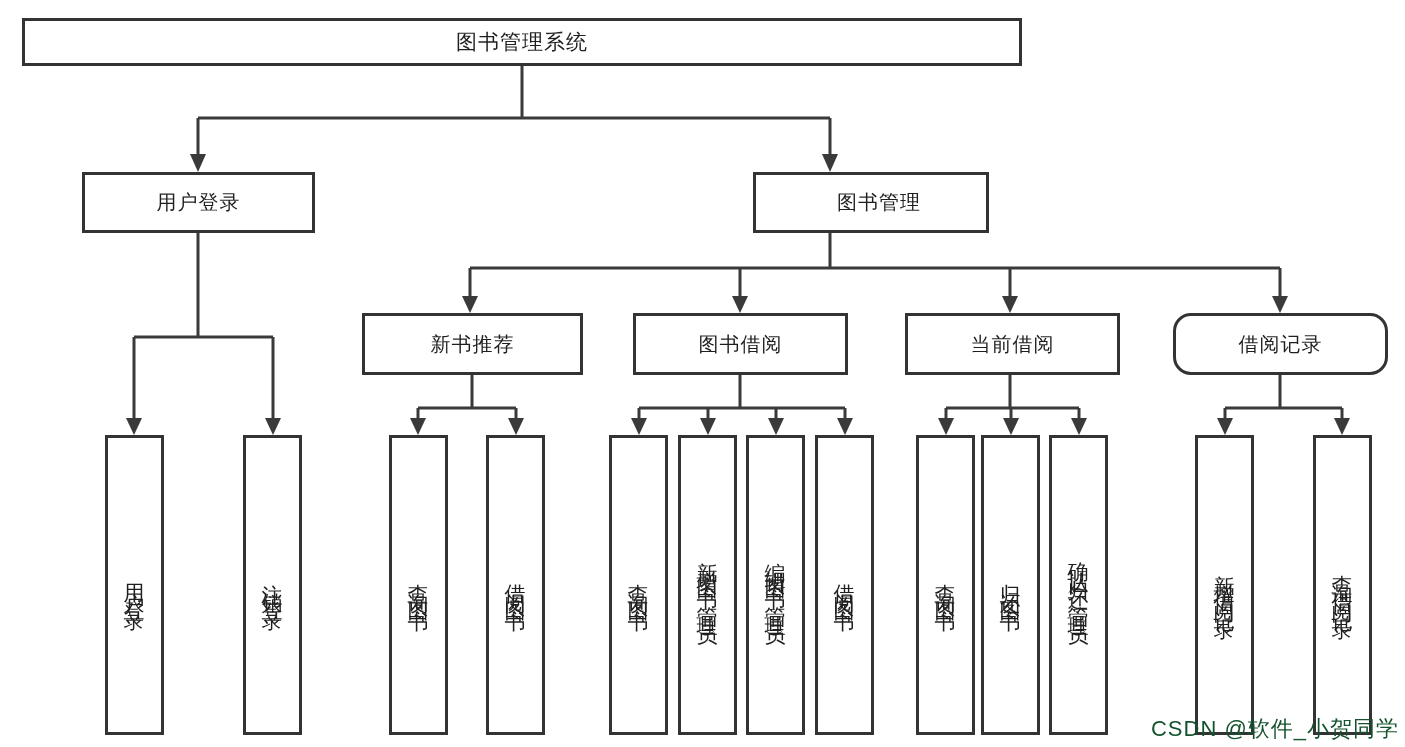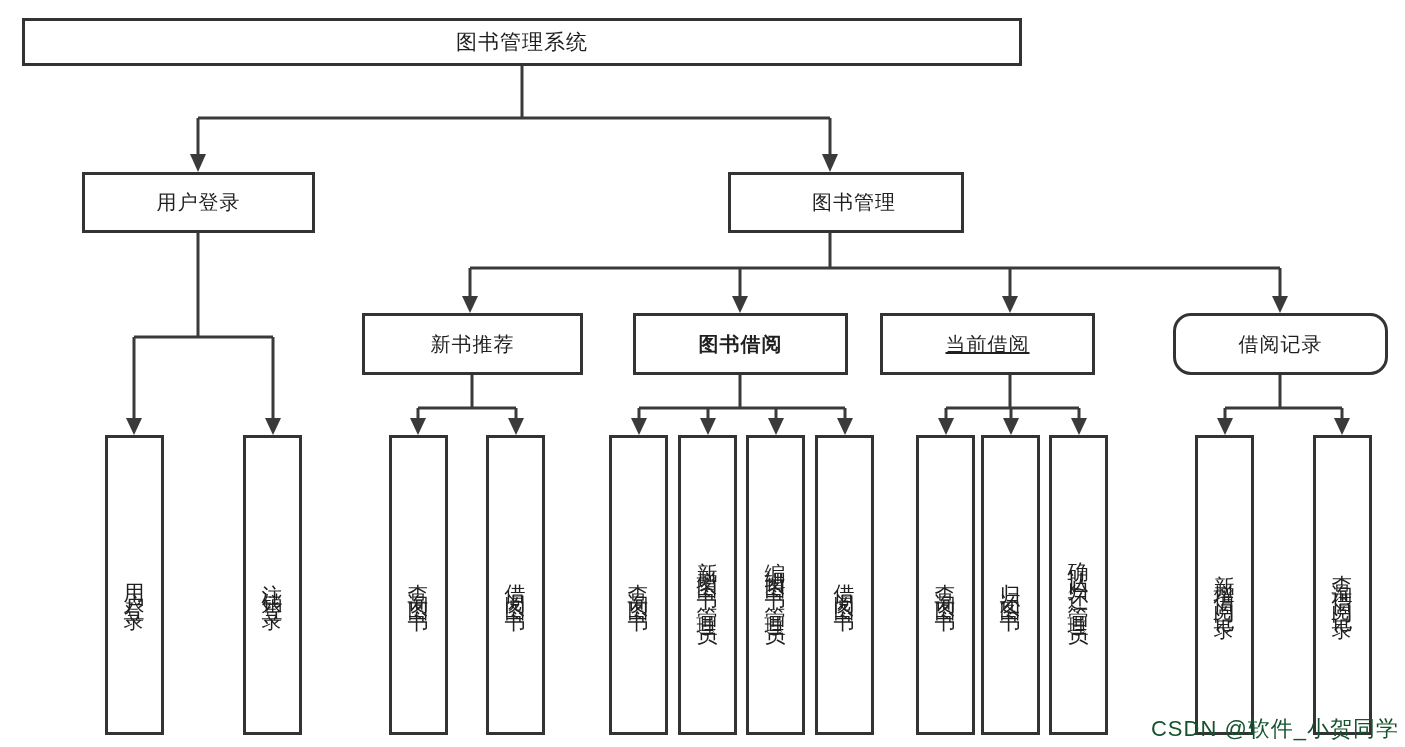--- a/index.html
+++ b/index.html
@@ -124,31 +124,31 @@
     </g>
   </svg>
 
   <div class="node node-root">
     <span>图书管理系统</span>
   </div>
 
   <div class="node node-l2" style="left:82px;width:233px;">
     <span>用户登录</span>
   </div>
-  <div class="node node-l2" style="left:728px;width:236px;padding-left:16px;">
+  <div class="node node-l2" style="left:753px;width:236px;padding-left:16px;">
     <span>图书管理</span>
   </div>
 
   <div class="node node-l3" style="left:362px;width:221px;">
     <span>新书推荐</span>
   </div>
-  <div class="node node-l3" style="left:633px;width:215px;font-weight:bold;">
+  <div class="node node-l3" style="left:633px;width:215px;">
     <span>图书借阅</span>
   </div>
-  <div class="node node-l3" style="left:880px;width:215px;text-decoration:underline;">
+  <div class="node node-l3" style="left:905px;width:215px;">
     <span>当前借阅</span>
   </div>
   <div class="node node-l3" style="left:1173px;width:215px;border-radius:18px;">
     <span>借阅记录</span>
   </div>
 
   <div class="node node-leaf" style="left:105px;">
     <span>用户登录</span>
   </div>
   <div class="node node-leaf" style="left:243px;">

